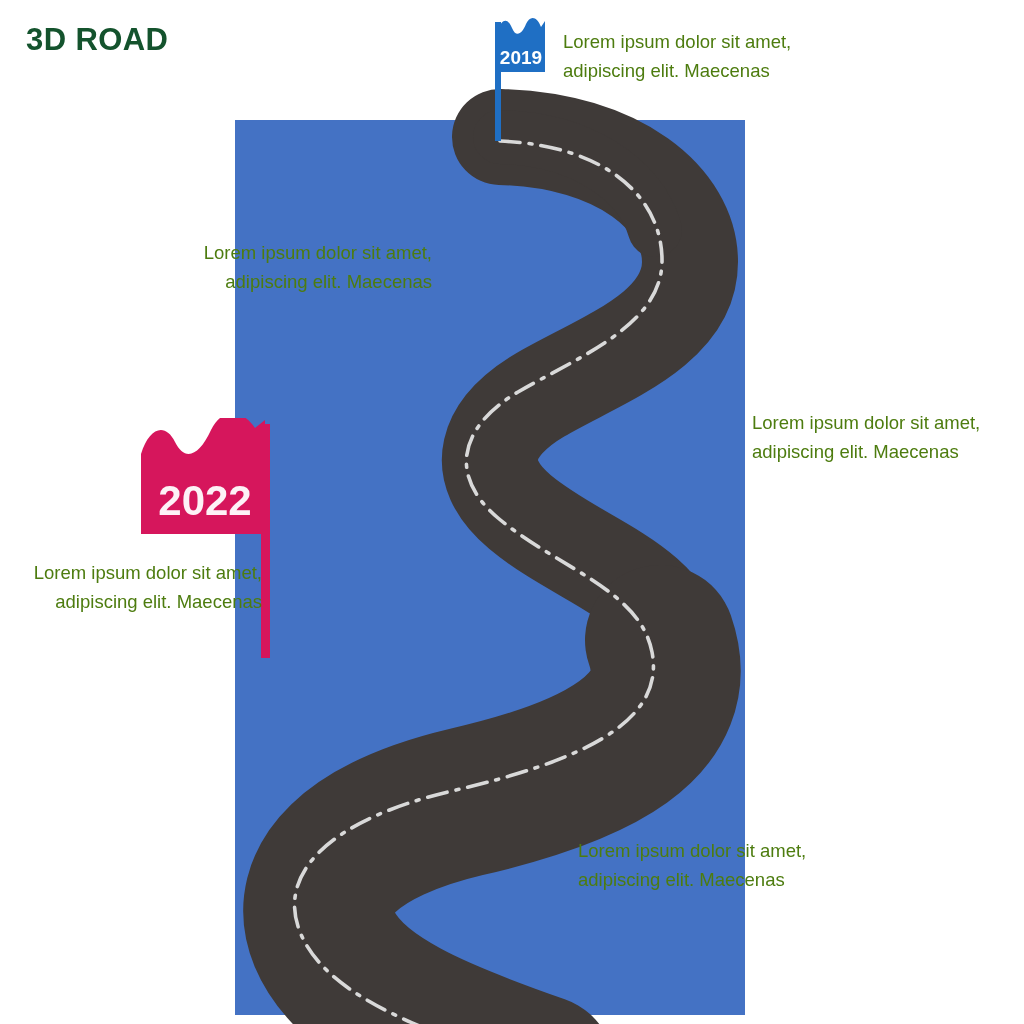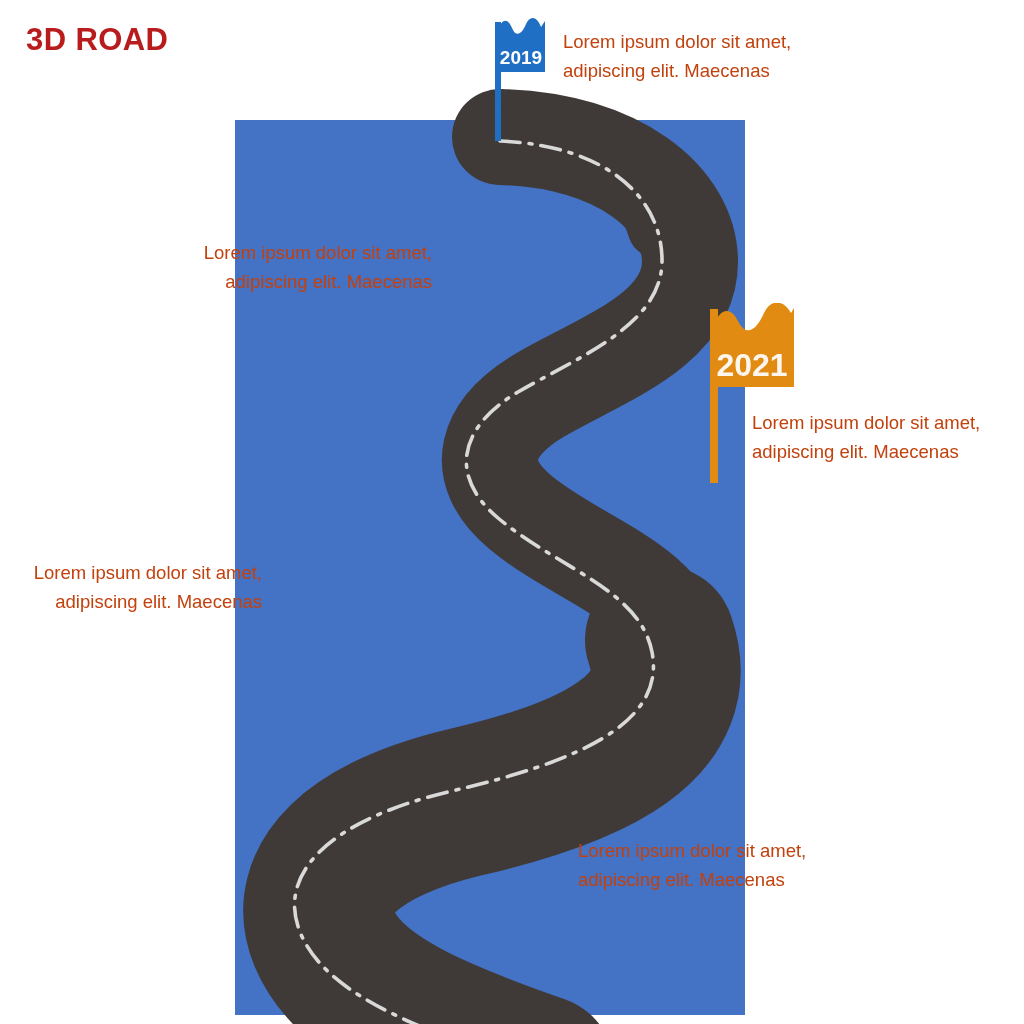--- a/index.html
+++ b/index.html
@@ -26,32 +26,32 @@
     width: 1024px;
     height: 1024px;
   }
   .page-title {
     position: absolute;
     left: 26px;
     top: 22px;
     font-size: 31px;
     font-weight: bold;
     letter-spacing: 0.4px;
-    color: #b91c1c;
+    color: #14532d;
     font-family: "Liberation Sans", sans-serif;
     white-space: nowrap;
   }
   .milestone {
     position: absolute;
   }
   .flag-svg { display: block; }
   .caption {
     position: absolute;
     font-family: "Liberation Sans", sans-serif;
-    color: #c2410c;
+    color: #4d7c0f;
     line-height: 1.58;
     white-space: pre-line;
   }
   .cap-left  { text-align: right; }
   .cap-right { text-align: left;  }
 
   
   #ms-2019 { left: 489px; top: 16px;  }
   #cap-2019 { left: 563px; top: 27px;  width: 300px; font-size: 18.5px; }
 
@@ -111,29 +111,29 @@
       <path d="M9 14 C13 2, 19 2, 23 12 C27 22, 33 18, 37 8 C41 -1, 48 0, 52 11 L56 5 L56 56 L9 56 Z" fill="#1f6fc4"></path>
       <text x="32" y="48" fill="#ffffff" font-size="19" font-weight="bold" font-family="'Liberation Sans', sans-serif" text-anchor="middle">2019</text>
     </svg>
   </div>
   <div class="caption cap-right" id="cap-2019">Lorem ipsum dolor sit amet,
 adipiscing elit. Maecenas</div>
 
   <div class="caption cap-left" id="cap-2020">Lorem ipsum dolor sit amet,
 adipiscing elit. Maecenas</div>
 
-  <div class="milestone" id="ms-2021">
-    <svg class="flag-svg" width="100" height="180" viewBox="0 0 100 180" xmlns="http://www.w3.org/2000/svg">
-      <rect x="6" y="6" width="8" height="174" fill="#e18b12"></rect>
-      <path d="M9 24 C15 6, 26 2, 34 18 C42 34, 52 28, 60 10 C67 -5, 80 -3, 87 10 L90 5 L90 84 L9 84 Z" fill="#e18b12"></path>
-      <text x="48" y="73" fill="#fdf6ee" font-size="32" font-weight="bold" font-family="'Liberation Sans', sans-serif" text-anchor="middle">2021</text>
-    </svg>
-  </div>
   <div class="caption cap-right" id="cap-2021">Lorem ipsum dolor sit amet,
 adipiscing elit. Maecenas</div>
 
+  <div class="milestone" id="ms-2022">
+    <svg class="flag-svg" width="140" height="240" viewBox="0 0 140 240" xmlns="http://www.w3.org/2000/svg">
+      <rect x="126" y="6" width="9" height="234" fill="#d6165c"></rect>
+      <path d="M6 36 C14 10, 30 4, 40 24 C50 44, 64 38, 76 12 C88 -12, 108 -8, 120 10 L130 2 L130 116 L6 116 Z" fill="#d6165c"></path>
+      <text x="70" y="97" fill="#fdf2f6" font-size="42" font-weight="bold" font-family="'Liberation Sans', sans-serif" text-anchor="middle">2022</text>
+    </svg>
+  </div>
   <div class="caption cap-left" id="cap-2022">Lorem ipsum dolor sit amet,
 adipiscing elit. Maecenas</div>
 
   <div class="caption cap-right" id="cap-2023">Lorem ipsum dolor sit amet,
 adipiscing elit. Maecenas</div>
 
 </div>
 
 </body></html>

